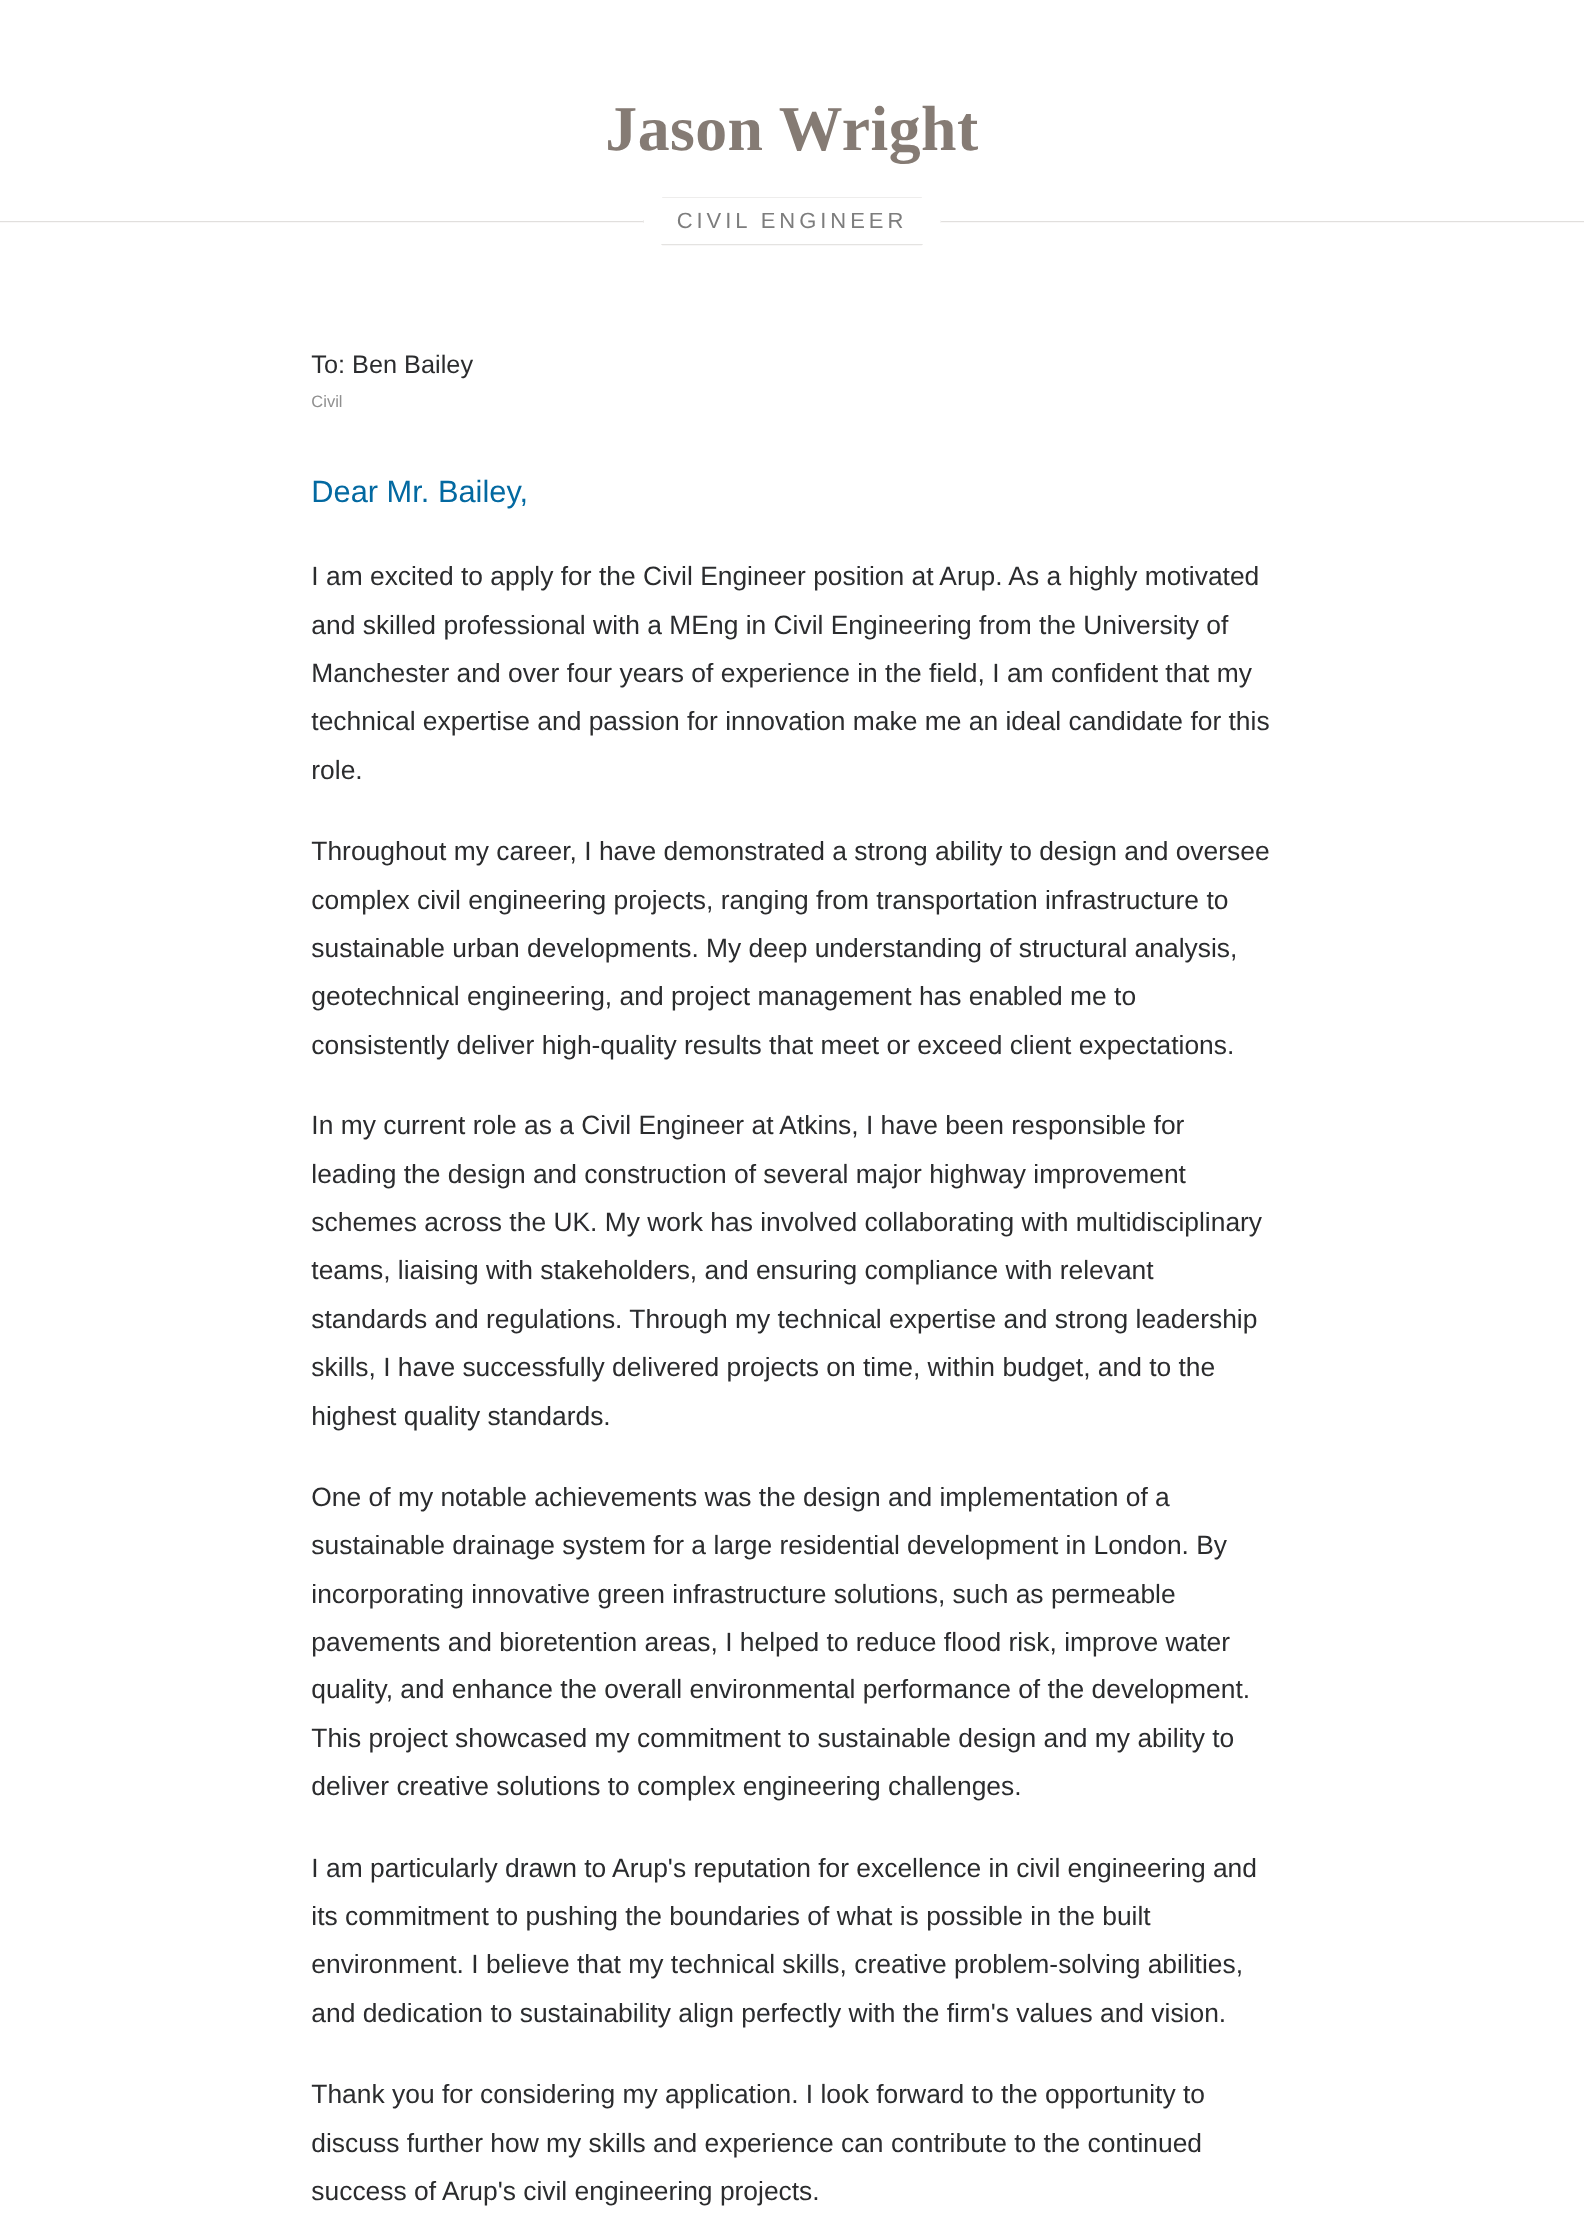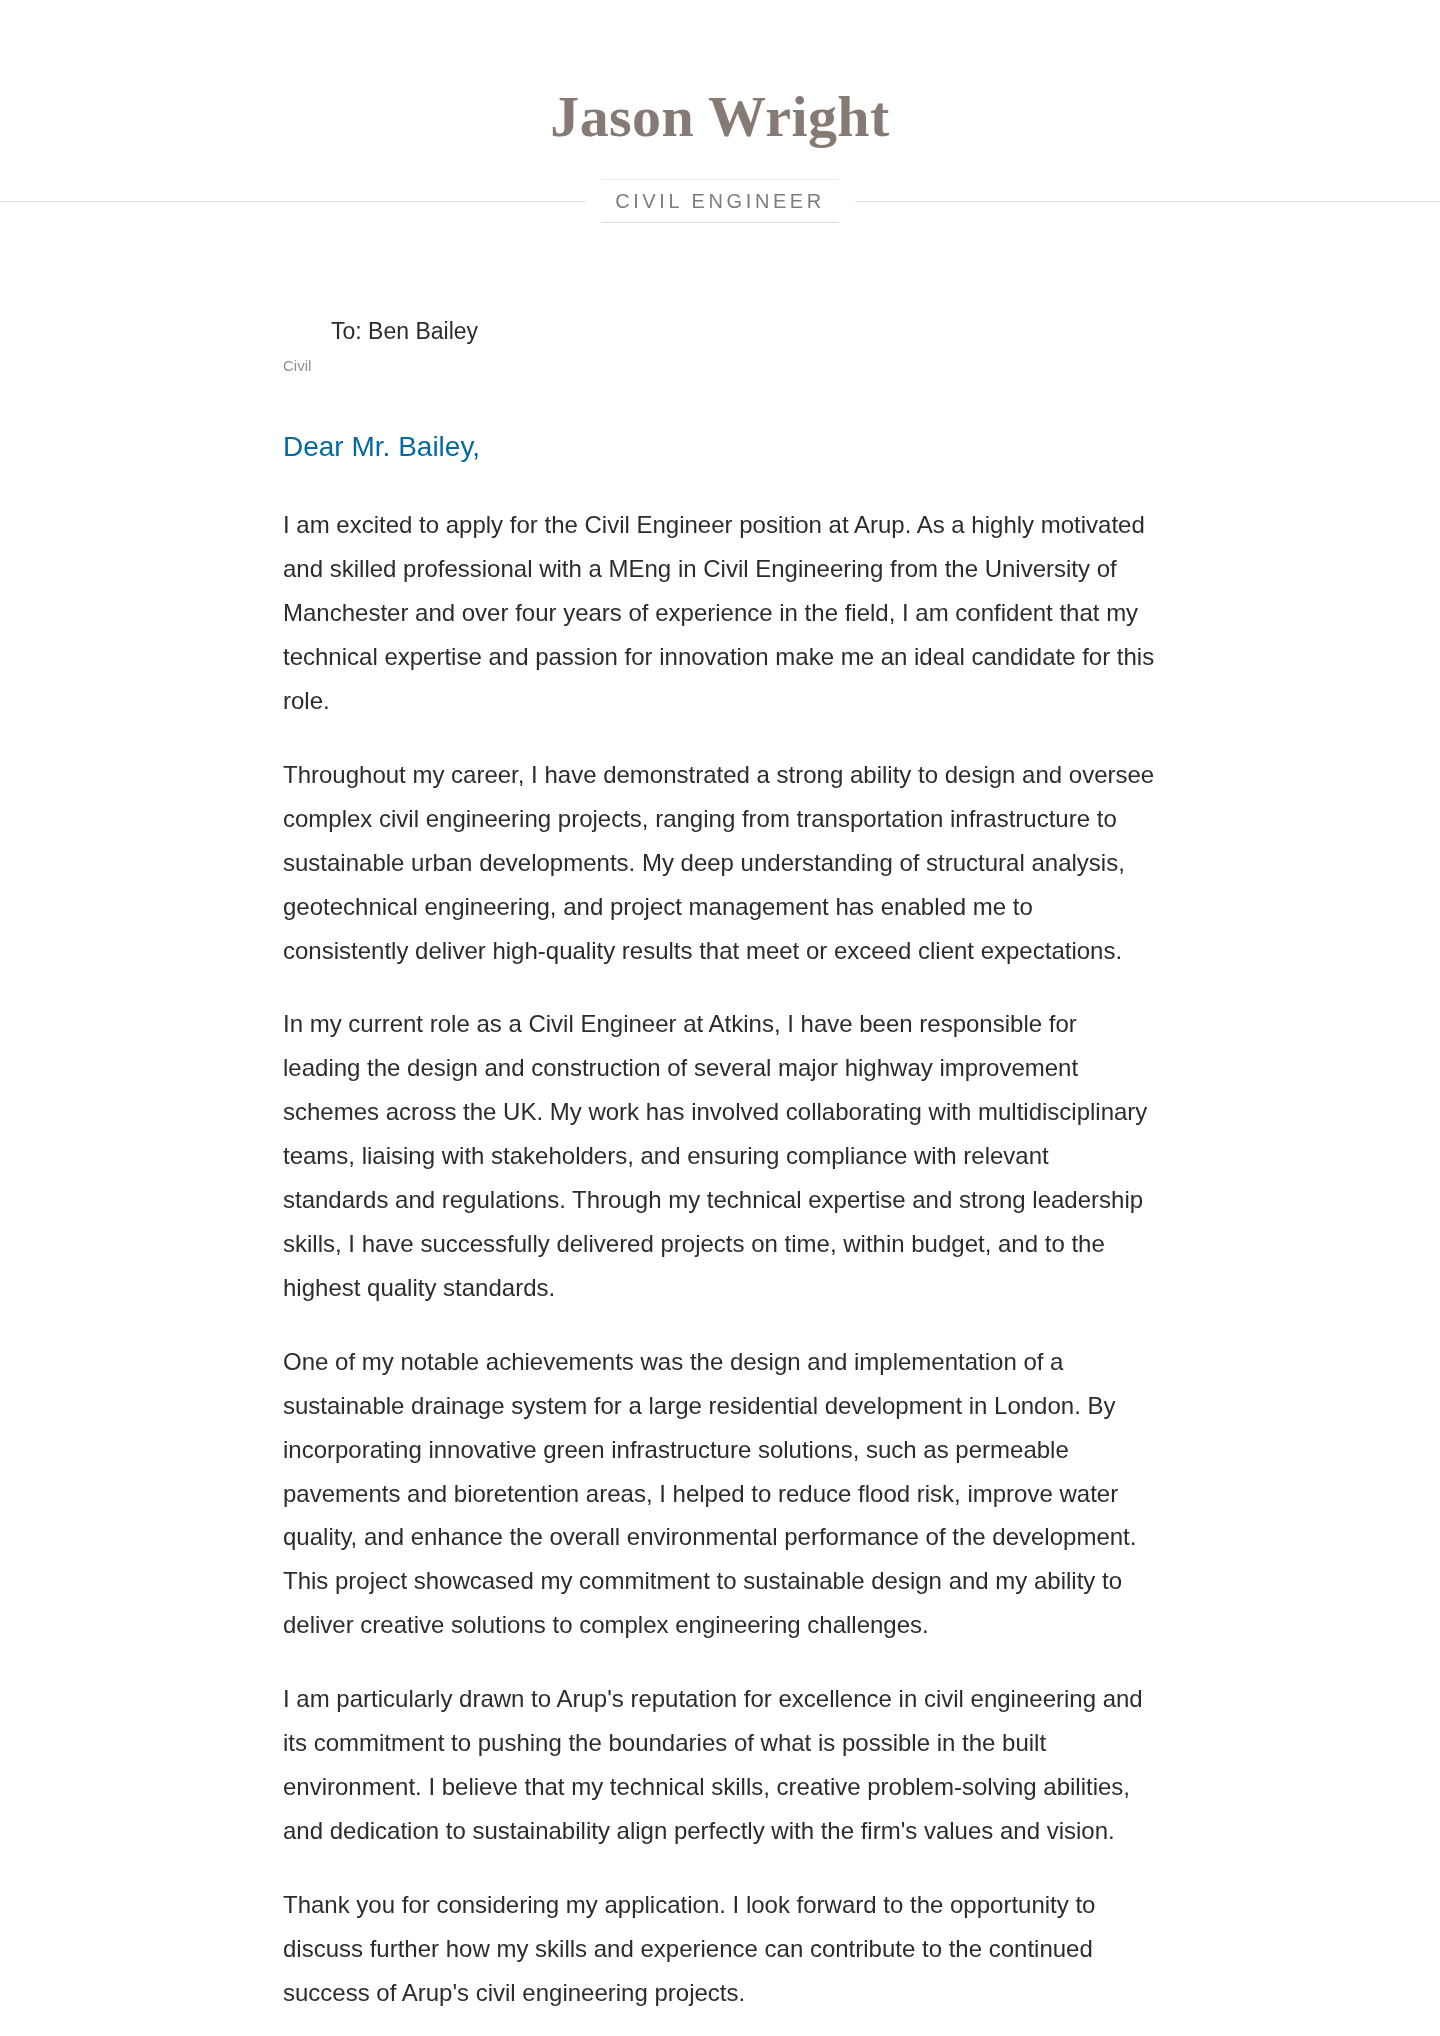--- a/index.html
+++ b/index.html
@@ -87,21 +87,20 @@
   }
 
   .recipient {
     margin-top: 93px;
   }
   .recipient-name {
     font-size: 23px;
     color: #2b2c2e;
     line-height: 1.35;
     font-weight: 400;
-    margin-left: 48px;
   }
   .recipient-company {
     font-size: 15px;
     color: #8f8f8f;
     margin-top: 8px;
     line-height: 1.3;
   }
 
   .letter {
     margin-top: 50px;

